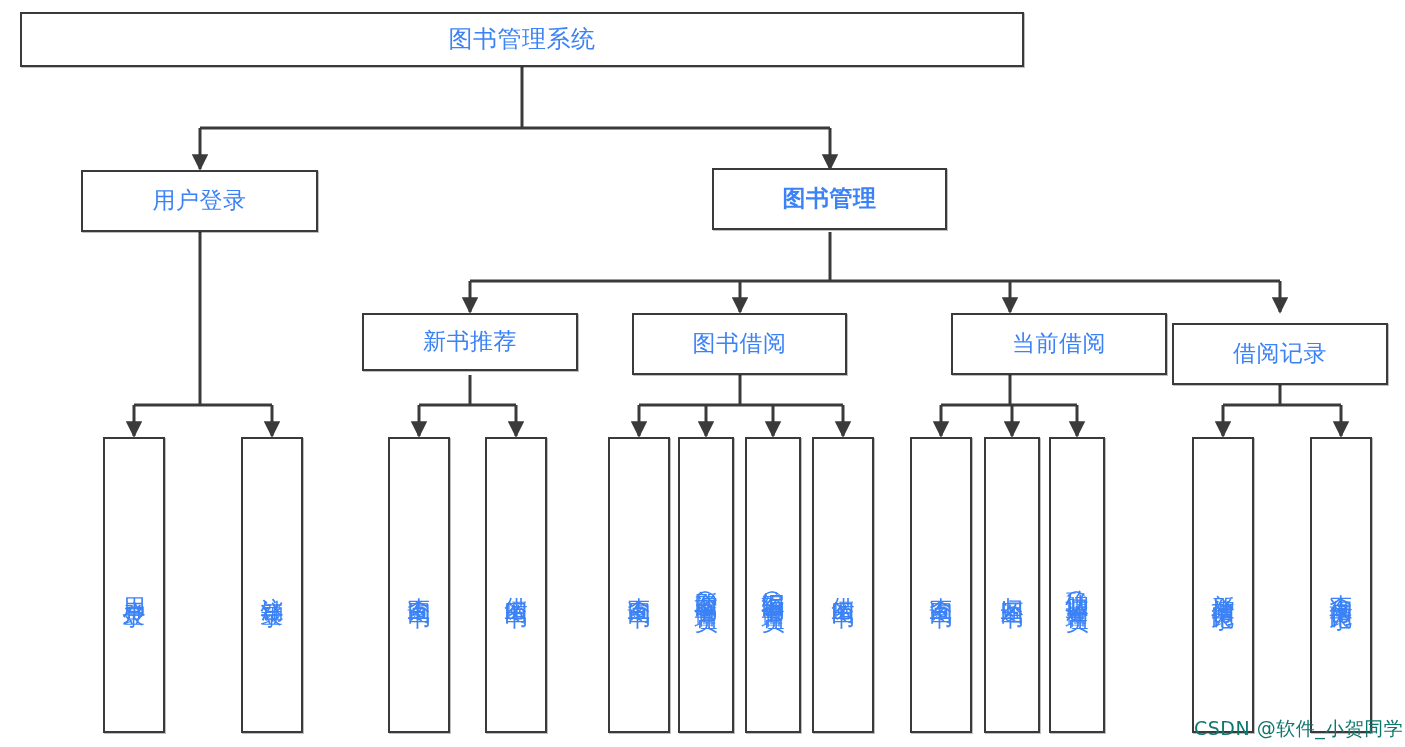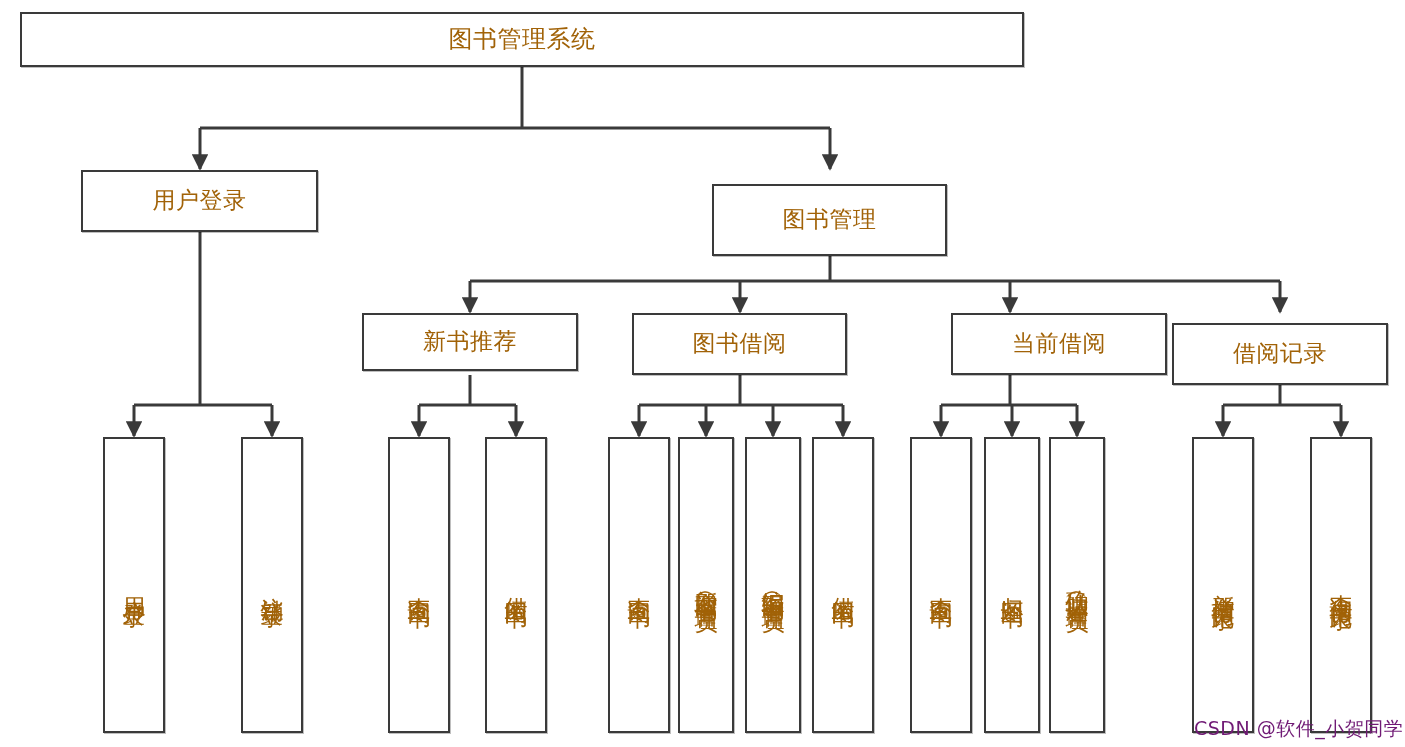--- a/index.html
+++ b/index.html
@@ -26,21 +26,21 @@
     pointer-events: none;
   }
   .node {
     position: absolute;
     box-sizing: border-box;
     border: 2px solid #3a3a3a;
     background: #ffffff;
     display: flex;
     align-items: center;
     justify-content: center;
-    color: #a16207;
+    color: #3b82f6;
     box-shadow: 1px 1px 0 rgba(0,0,0,0.25);
   }
   .node .lbl {
     display: block;
     text-align: center;
     line-height: 1.18;
     letter-spacing: 0.5px;
   }
   .node.horiz .lbl {
     font-size: 23px;
@@ -117,21 +117,21 @@
         <path d="M 1341 405 L 1341 436" marker-end="url(#arrow)"></path>
       </g>
   </svg>
   <div id="node-layer">
       <div class="node horiz root" style="left: 20px; top: 12px; width: 1004px; height: 55px;">
         <span class="lbl">图书管理系统</span>
       </div>
       <div class="node horiz" style="left: 81px; top: 170px; width: 237px; height: 62px;">
         <span class="lbl">用户登录</span>
       </div>
-      <div class="node horiz" style="left: 712px; top: 184px; width: 235px; height: 72px;">
+      <div class="node horiz" style="left: 712px; top: 168px; width: 235px; height: 62px; font-weight: bold;">
         <span class="lbl">图书管理</span>
       </div>
       <div class="node horiz" style="left: 362px; top: 313px; width: 216px; height: 58px;">
         <span class="lbl">新书推荐</span>
       </div>
       <div class="node horiz" style="left: 632px; top: 313px; width: 215px; height: 62px;">
         <span class="lbl">图书借阅</span>
       </div>
       <div class="node horiz" style="left: 951px; top: 313px; width: 216px; height: 62px;">
         <span class="lbl">当前借阅</span>
@@ -172,14 +172,14 @@
       <div class="node vert" style="left: 1049px; top: 437px; width: 56px; height: 296px;">
         <span class="lbl">确认归还（管理员）</span>
       </div>
       <div class="node vert" style="left: 1192px; top: 437px; width: 62px; height: 296px;">
         <span class="lbl">新增借阅记录</span>
       </div>
       <div class="node vert" style="left: 1310px; top: 437px; width: 62px; height: 296px;">
         <span class="lbl">查询借阅记录</span>
       </div>
     </div>
-  <div class="watermark" style="left: 1194px; top: 716px; color: #701a75;">CSDN @软件_小贺同学</div>
+  <div class="watermark" style="left: 1194px; top: 716px; color: #0f766e;">CSDN @软件_小贺同学</div>
 </div>
 
 </body></html>

